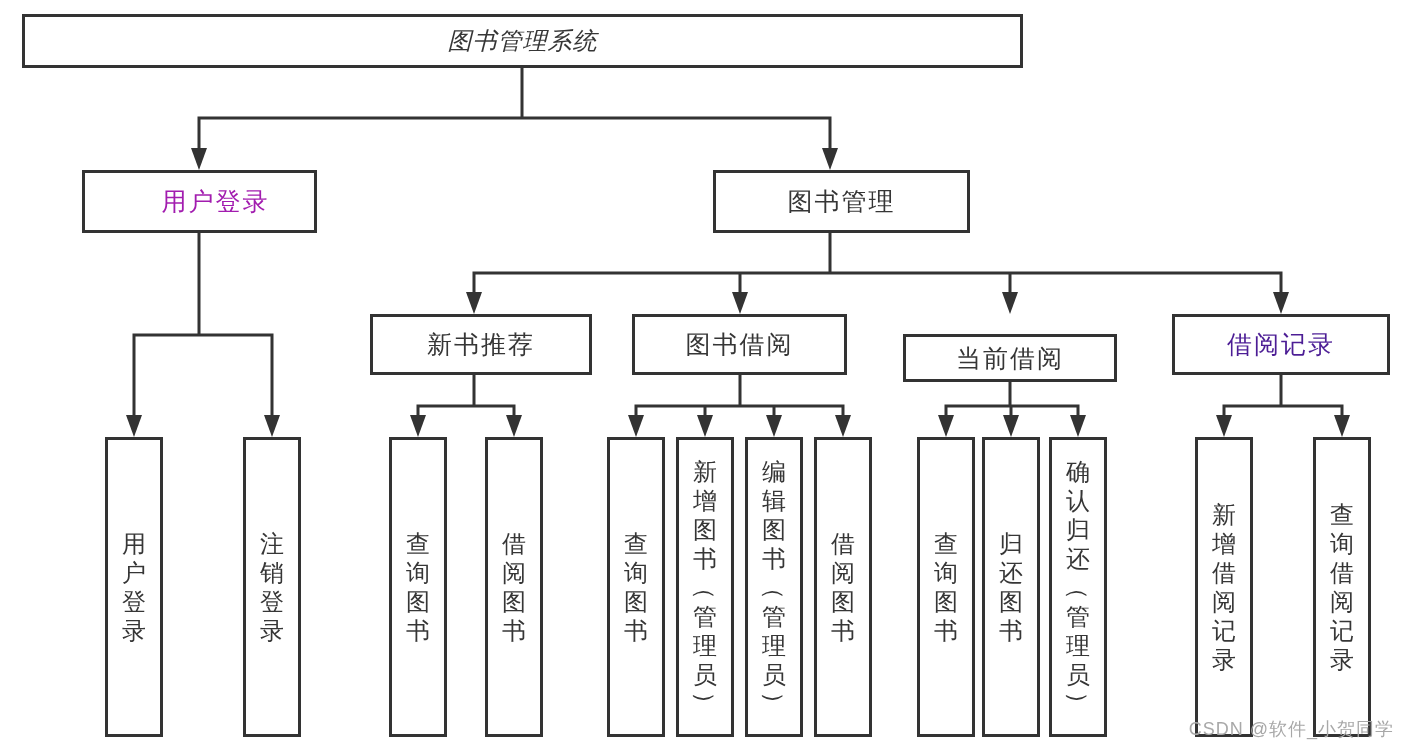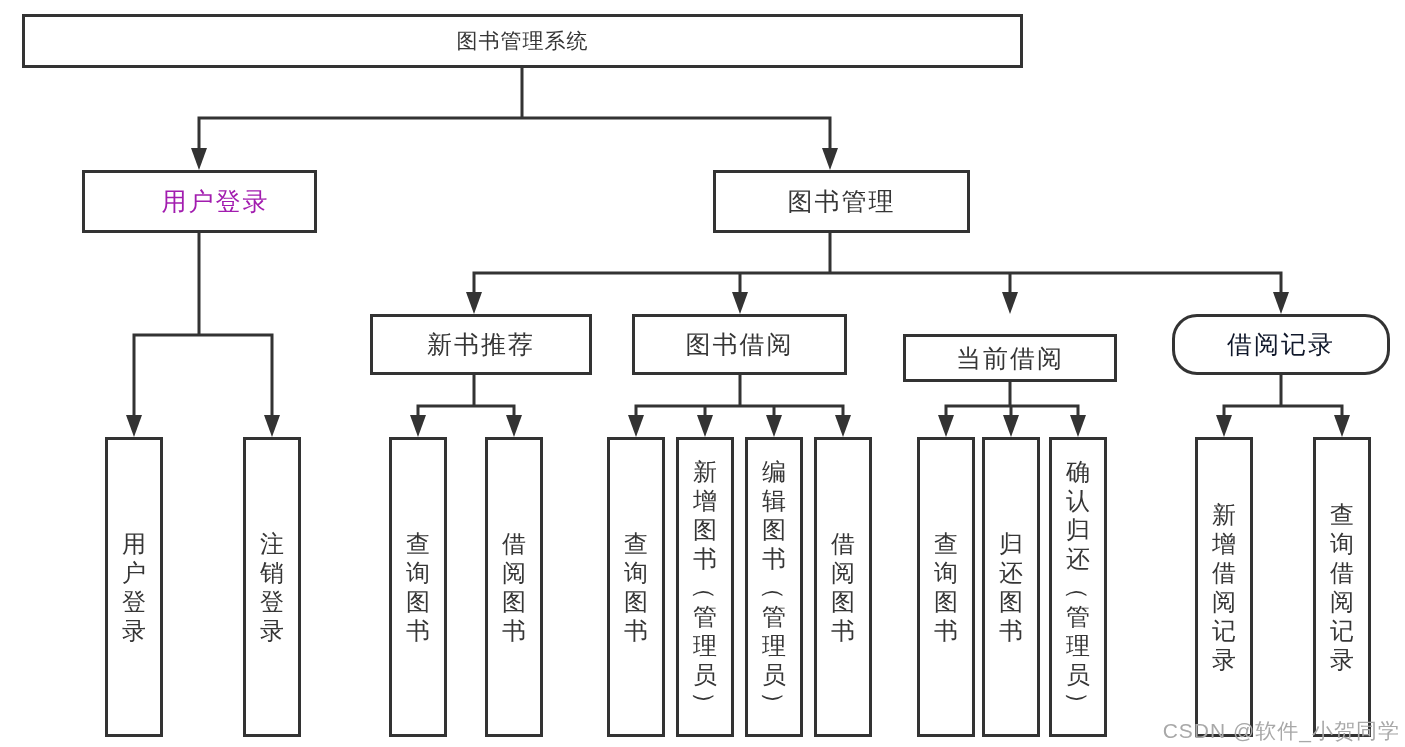--- a/index.html
+++ b/index.html
@@ -9,27 +9,27 @@
     font-family:"Liberation Sans","DejaVu Sans",sans-serif;
   }
   .connectors{position:absolute;left:0;top:0;}
   .node{
     position:absolute;box-sizing:border-box;
     border:3px solid #333333;background:#ffffff;
     display:flex;align-items:center;justify-content:center;
     color:#363636;
   }
   .h-node{font-size:25px;letter-spacing:2px;white-space:nowrap;}
-  .root-node{font-size:21px;letter-spacing:1px;}
+  .root-node{font-size:24px;letter-spacing:1px;font-style:italic;}
   .leaf{flex-direction:column;}
   .vtext span{display:block;height:29px;line-height:29px;font-size:24px;text-align:center;}
   .vtext span.rot{transform:rotate(90deg);}
   .watermark{
-    position:absolute;top:717px;right:5px;
-    font-size:21px;letter-spacing:1px;white-space:nowrap;
+    position:absolute;top:717px;right:11px;
+    font-size:18px;letter-spacing:1px;white-space:nowrap;
     z-index:5;
   }
 
   
   #n-root        {left:22px;  top:14px;  width:1001px; height:54px;}
   #n-user-login  {left:82px;  top:170px; width:235px;  height:63px;}
   #n-book-mgmt   {left:713px; top:170px; width:257px;  height:63px;}
 
   #n-new-book    {left:363px; top:314px; width:222px;  height:61px;margin-left:7px;}
   #n-book-borrow {left:632px; top:314px; width:215px;  height:61px;}
@@ -95,21 +95,21 @@
 </svg>
 
 <div id="n-root" class="node h-node root-node" style="border-color: rgb(51, 51, 51); color: rgb(54, 54, 54);">图书管理系统</div>
 
 <div id="n-user-login" class="node h-node" style="border-color: rgb(51, 51, 51); color: #a21caf; padding-left: 32px;">用户登录</div>
 <div id="n-book-mgmt" class="node h-node" style="border-color: rgb(51, 51, 51); color: rgb(54, 54, 54);">图书管理</div>
 
 <div id="n-new-book" class="node h-node" style="border-color: rgb(51, 51, 51); color: rgb(54, 54, 54);">新书推荐</div>
 <div id="n-book-borrow" class="node h-node" style="border-color: rgb(51, 51, 51); color: rgb(54, 54, 54);">图书借阅</div>
 <div id="n-cur-borrow" class="node h-node" style="border-color: rgb(51, 51, 51); color: rgb(54, 54, 54);">当前借阅</div>
-<div id="n-borrow-rec" class="node h-node" style="border-color: rgb(51, 51, 51); color: #0f172a; border-radius: 25px;">借阅记录</div>
+<div id="n-borrow-rec" class="node h-node" style="border-color: rgb(51, 51, 51); color: #4c1d95;">借阅记录</div>
 
 <div id="lf-0" class="node leaf vtext" style="border-color: rgb(51, 51, 51); color: rgb(54, 54, 54);">
     <span>用</span>
     <span>户</span>
     <span>登</span>
     <span>录</span>
   </div>
 <div id="lf-1" class="node leaf vtext" style="border-color: rgb(51, 51, 51); color: rgb(54, 54, 54);">
     <span>注</span>
     <span>销</span>

